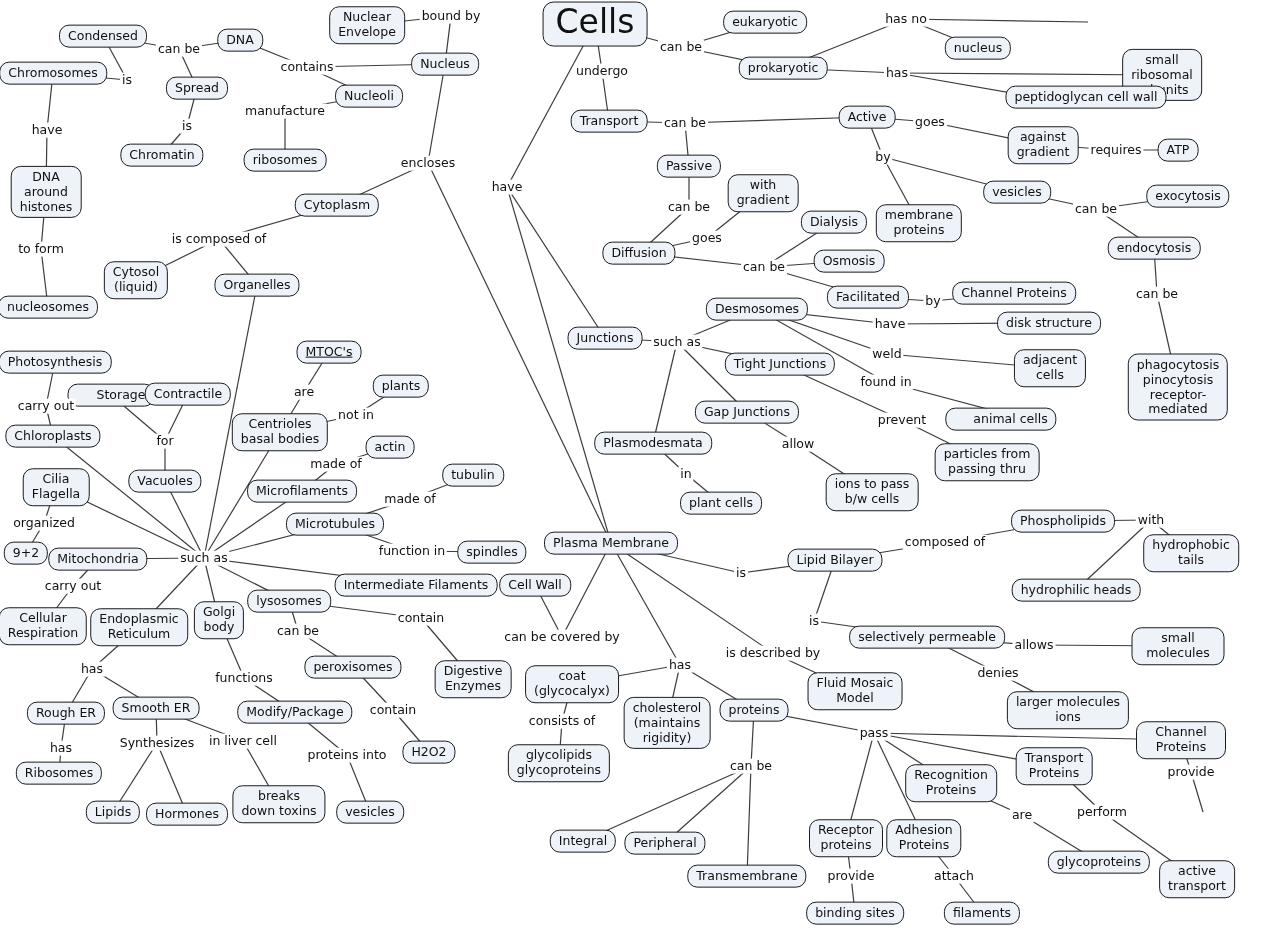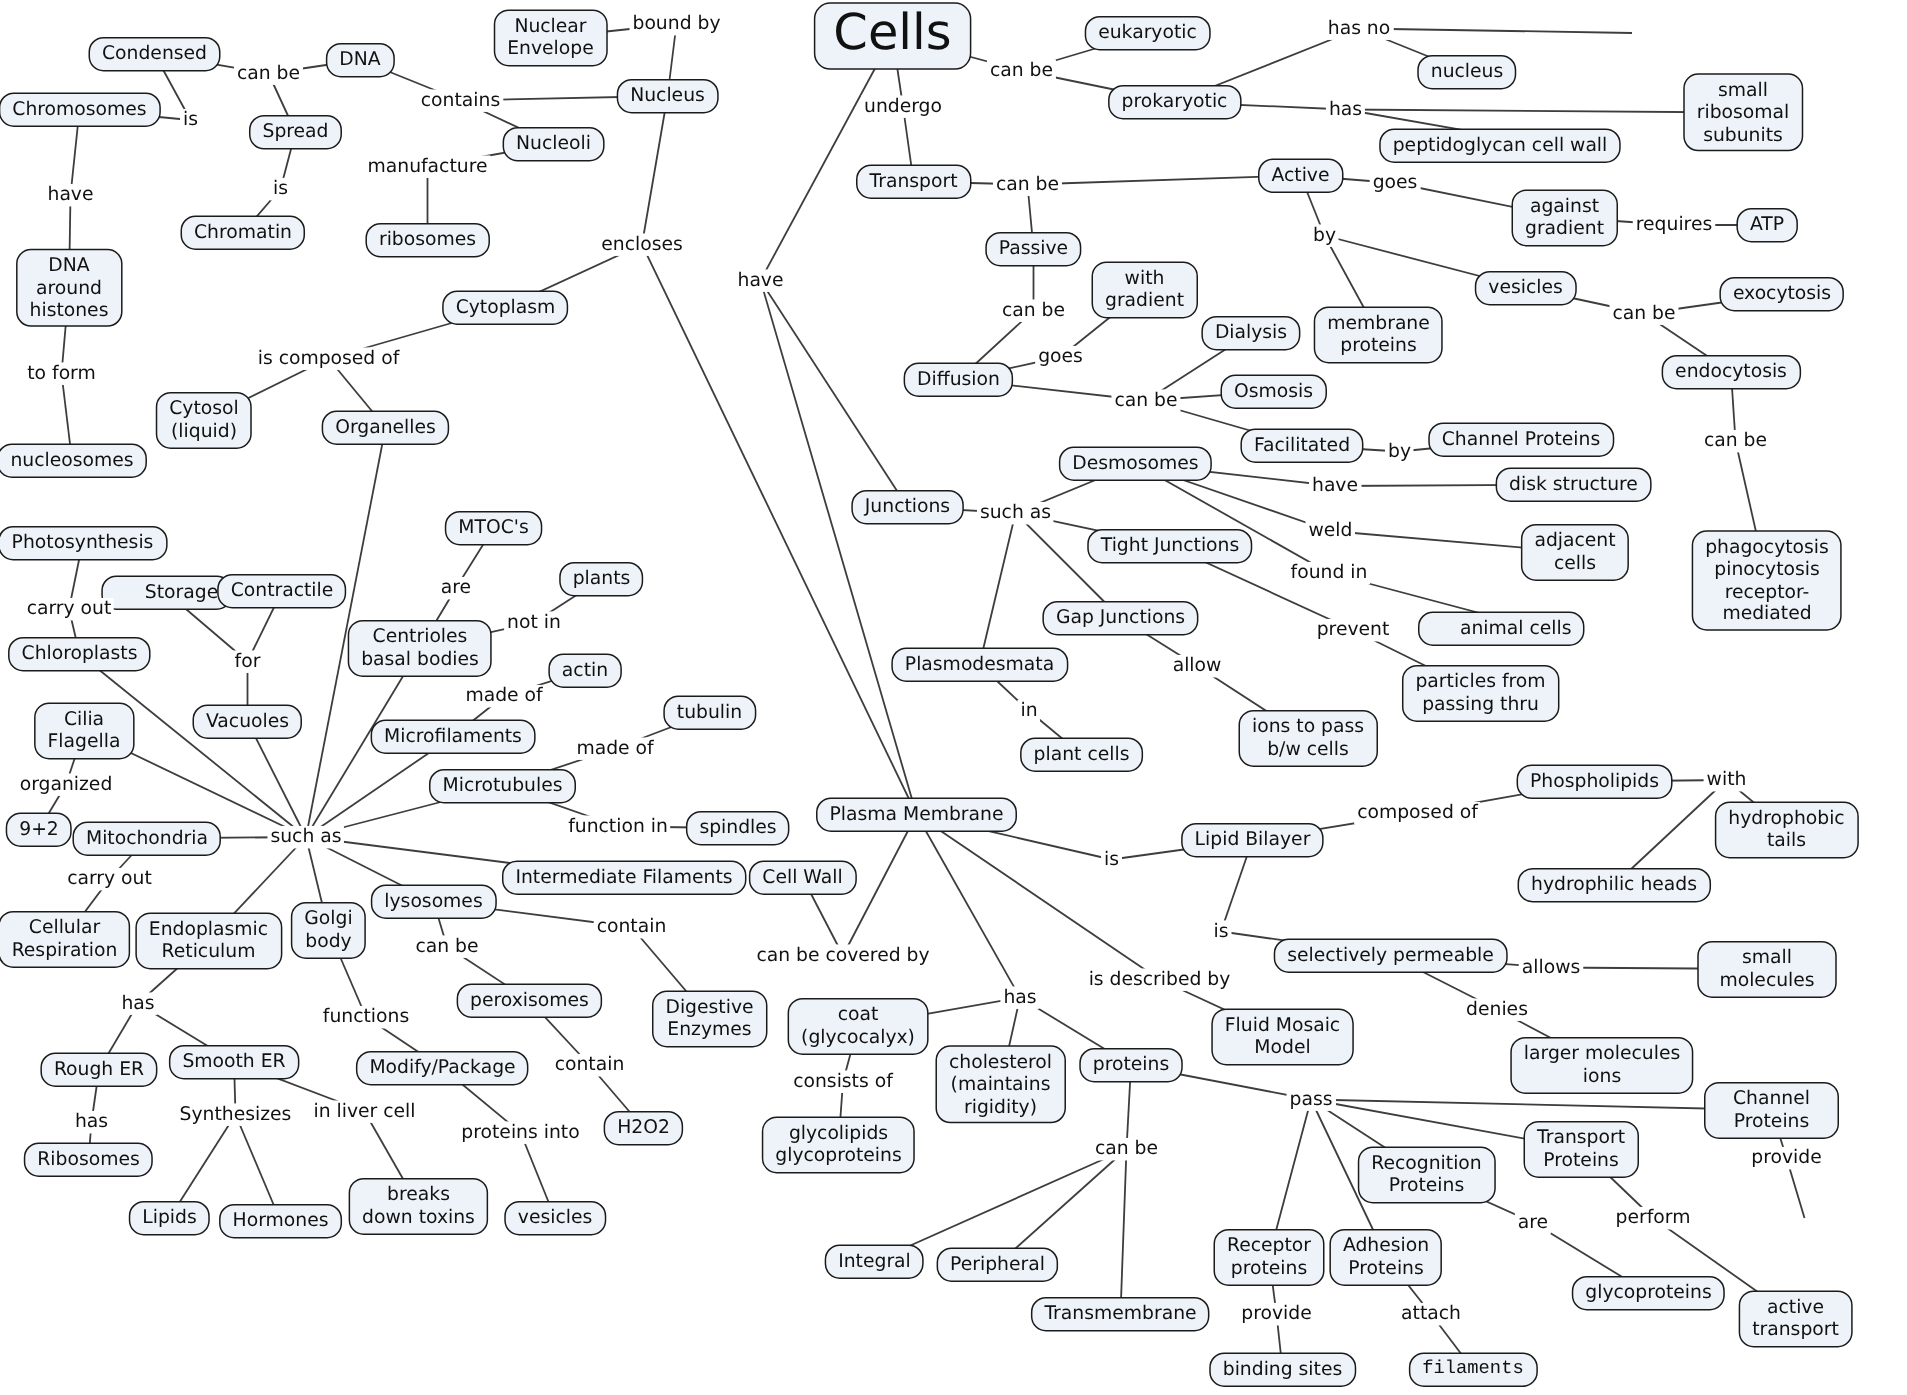--- a/index.html
+++ b/index.html
@@ -240,21 +240,21 @@
     <div class="node concept" style="left: 257px; top: 285px;">Organelles</div>
     <div class="node concept" style="left: 55px; top: 362px; text-align: right;">Photosynthesis</div>
     <div class="node concept" style="left: 111px; top: 395px; padding-left: 28px;">Storage</div>
     <div class="node concept" style="left: 188px; top: 394px;">Contractile</div>
     <div class="node concept" style="left: 53px; top: 436px;">Chloroplasts</div>
     <div class="node concept" style="left: 165px; top: 481px;">Vacuoles</div>
     <div class="node concept" style="left: 56px; top: 487px;">Cilia
 Flagella</div>
     <div class="node concept" style="left: 26px; top: 553px;">9+2</div>
     <div class="node concept" style="left: 98px; top: 559px;">Mitochondria</div>
-    <div class="node concept" style="left: 329px; top: 352px;">MTOC's</div>
+    <div class="node concept" style="left: 329px; top: 352px; text-decoration: underline;">MTOC's</div>
     <div class="node concept" style="left: 401px; top: 386px;">plants</div>
     <div class="node concept" style="left: 280px; top: 432px;">Centrioles
 basal bodies</div>
     <div class="node concept" style="left: 390px; top: 447px;">actin</div>
     <div class="node concept" style="left: 302px; top: 491px;">Microfilaments</div>
     <div class="node concept" style="left: 473px; top: 475px;">tubulin</div>
     <div class="node concept" style="left: 335px; top: 524px;">Microtubules</div>
     <div class="node concept" style="left: 492px; top: 552px;">spindles</div>
     <div class="node concept" style="left: 416px; top: 585px;">Intermediate Filaments</div>
     <div class="node concept" style="left: 535px; top: 585px;">Cell Wall</div>
@@ -277,21 +277,21 @@
     <div class="node concept" style="left: 279px; top: 804px;">breaks
 down toxins</div>
     <div class="node concept" style="left: 295px; top: 712px;">Modify/Package</div>
     <div class="node concept" style="left: 370px; top: 812px;">vesicles</div>
     <div class="node concept" style="left: 765px; top: 22px;">eukaryotic</div>
     <div class="node concept" style="left: 783px; top: 68px;">prokaryotic</div>
     <div class="node concept" style="left: 978px; top: 48px;">nucleus</div>
     <div class="node concept" style="left: 1162px; top: 75px;">small
 ribosomal
 subunits</div>
-    <div class="node concept" style="left: 1000px; top: 97px;">peptidoglycan cell wall</div>
+    <div class="node concept" style="left: 1086px; top: 97px;">peptidoglycan cell wall</div>
     <div class="node concept" style="left: 609px; top: 121px;">Transport</div>
     <div class="node concept" style="left: 867px; top: 117px;">Active</div>
     <div class="node concept" style="left: 1043px; top: 145px;">against
 gradient</div>
     <div class="node concept" style="left: 1178px; top: 150px;">ATP</div>
     <div class="node concept" style="left: 689px; top: 166px;">Passive</div>
     <div class="node concept" style="left: 763px; top: 193px;">with
 gradient</div>
     <div class="node concept" style="left: 1017px; top: 192px;">vesicles</div>
     <div class="node concept" style="left: 1188px; top: 196px;">exocytosis</div>
@@ -345,21 +345,21 @@
     <div class="node concept" style="left: 846px; top: 838px;">Receptor
 proteins</div>
     <div class="node concept" style="left: 924px; top: 838px;">Adhesion
 Proteins</div>
     <div class="node concept" style="left: 951px; top: 783px;">Recognition
 Proteins</div>
     <div class="node concept" style="left: 1054px; top: 766px;">Transport
 Proteins</div>
     <div class="node concept" style="left: 1181px; top: 740px;">Channel Proteins</div>
     <div class="node concept" style="left: 855px; top: 913px;">binding sites</div>
-    <div class="node concept" style="left: 982px; top: 913px; font-family: Liberation Mono, monospace;">filaments</div>
+    <div class="node concept" style="left: 982px; top: 913px;">filaments</div>
     <div class="node concept" style="left: 1099px; top: 862px;">glycoproteins</div>
     <div class="node concept" style="left: 1197px; top: 879px;">active
 transport</div>
     <div class="node link" style="left: 179px; top: 49px;">can be</div>
     <div class="node link" style="left: 127px; top: 80px;">is</div>
     <div class="node link" style="left: 187px; top: 126px;">is</div>
     <div class="node link" style="left: 47px; top: 130px;">have</div>
     <div class="node link" style="left: 41px; top: 249px;">to form</div>
     <div class="node link" style="left: 451px; top: 16px;">bound by</div>
     <div class="node link" style="left: 307px; top: 67px;">contains</div>

